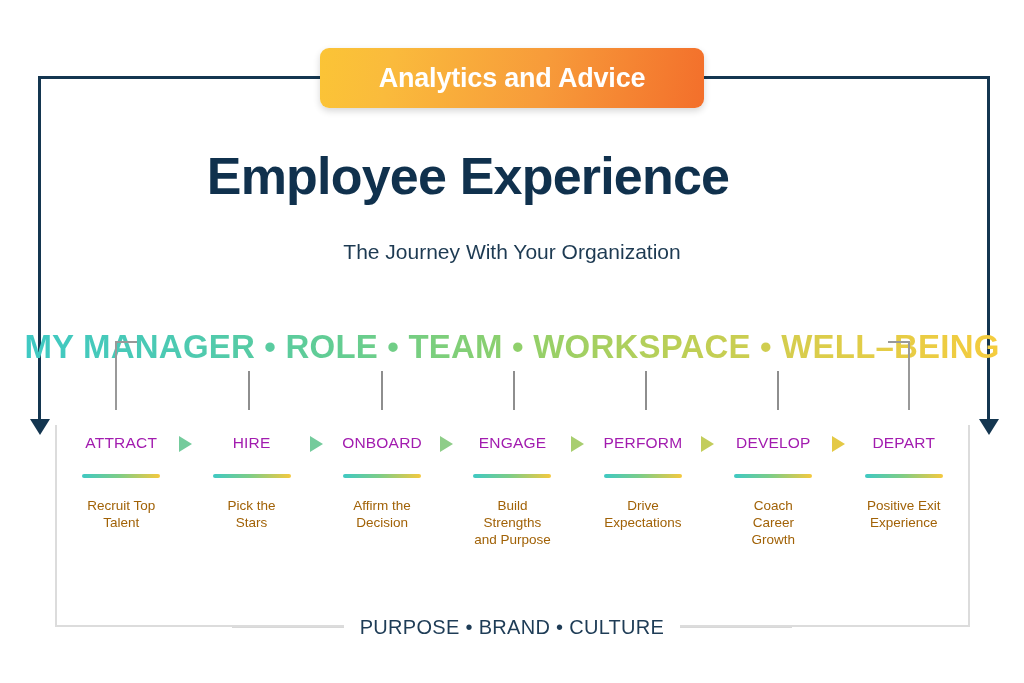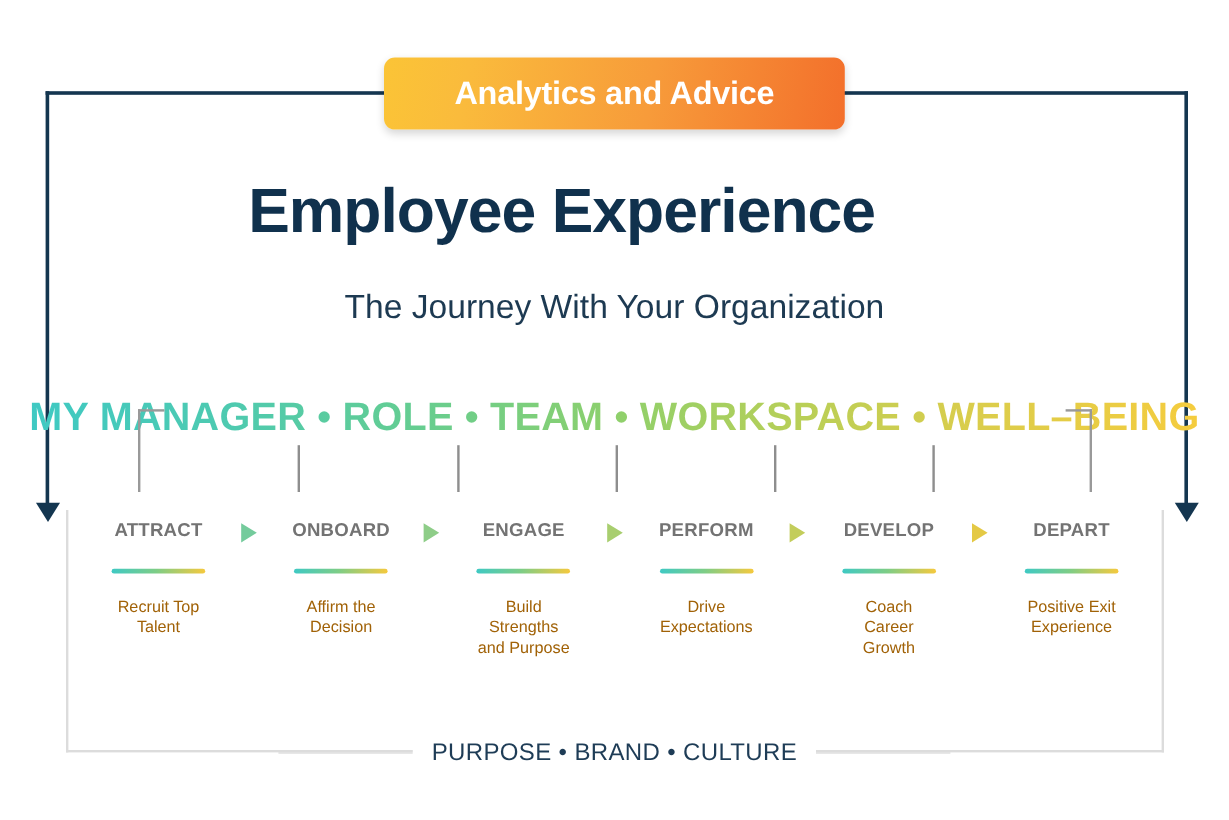--- a/index.html
+++ b/index.html
@@ -69,21 +69,21 @@
     font-size: 52px;
     font-weight: bold;
     color: #10314d;
     letter-spacing: -0.8px;
   }
   #page-subtitle {
     position: absolute;
     left: 0; top: 240px;
     width: 1024px;
     text-align: center;
-    font-size: 28px;
+    font-size: 21px;
     font-weight: normal;
     color: #1d3a52;
   }
 
   
   #drivers-row {
     position: absolute;
     left: 0; top: 328px;
     width: 1024px;
     text-align: center;
@@ -143,22 +143,22 @@
   .stage {
     flex: 1 1 0;
     display: flex;
     flex-direction: column;
     align-items: center;
     position: relative;
   }
   .stage-name {
     margin-top: 9px;
     font-size: 15.5px;
-    font-weight: bold;
-    color: #737373;
+    font-weight: normal;
+    color: #a21caf;
     letter-spacing: 0.2px;
     white-space: nowrap;
   }
   .stage-bar {
     margin-top: 22px;
     width: 78px;
     height: 4px;
     border-radius: 2px;
     background: linear-gradient(90deg, #3fc9c3 0%, #7ecd86 48%, #f5c93e 100%);
   }
@@ -239,20 +239,27 @@
 
   <div id="stages">
       <div class="stage">
         <div class="stage-name">ATTRACT</div>
         <div class="stage-bar" style="background: linear-gradient(90deg, rgb(63, 201, 195) 0%, rgb(126, 205, 134) 48%, rgb(245, 201, 62) 100%);"></div>
         <div class="stage-desc">Recruit Top
 Talent</div>
         <div class="stage-arrow" style="border-left-color: rgb(116, 203, 156);"></div>
       </div>
       <div class="stage">
+        <div class="stage-name">HIRE</div>
+        <div class="stage-bar" style="background: linear-gradient(90deg, rgb(63, 201, 195) 0%, rgb(126, 205, 134) 48%, rgb(245, 201, 62) 100%);"></div>
+        <div class="stage-desc">Pick the
+Stars</div>
+        <div class="stage-arrow" style="border-left-color: rgb(116, 203, 156);"></div>
+      </div>
+      <div class="stage">
         <div class="stage-name">ONBOARD</div>
         <div class="stage-bar" style="background: linear-gradient(90deg, rgb(63, 201, 195) 0%, rgb(126, 205, 134) 48%, rgb(245, 201, 62) 100%);"></div>
         <div class="stage-desc">Affirm the
 Decision</div>
         <div class="stage-arrow" style="border-left-color: rgb(142, 205, 136);"></div>
       </div>
       <div class="stage">
         <div class="stage-name">ENGAGE</div>
         <div class="stage-bar" style="background: linear-gradient(90deg, rgb(63, 201, 195) 0%, rgb(126, 205, 134) 48%, rgb(245, 201, 62) 100%);"></div>
         <div class="stage-desc">Build

